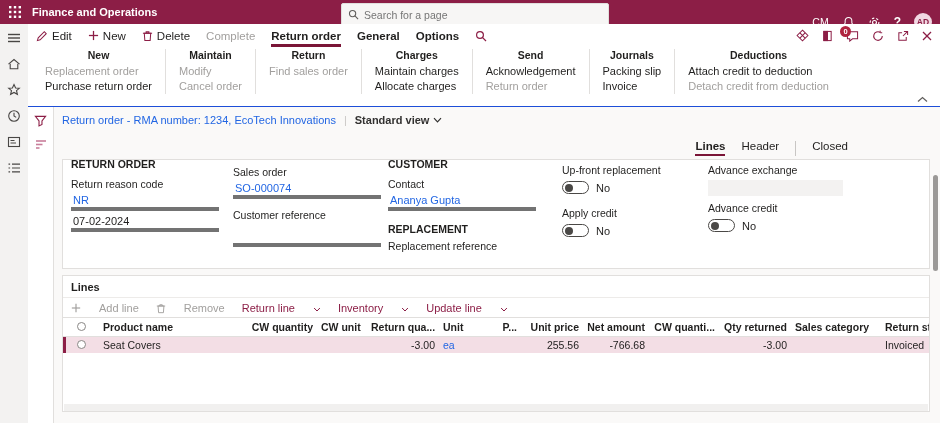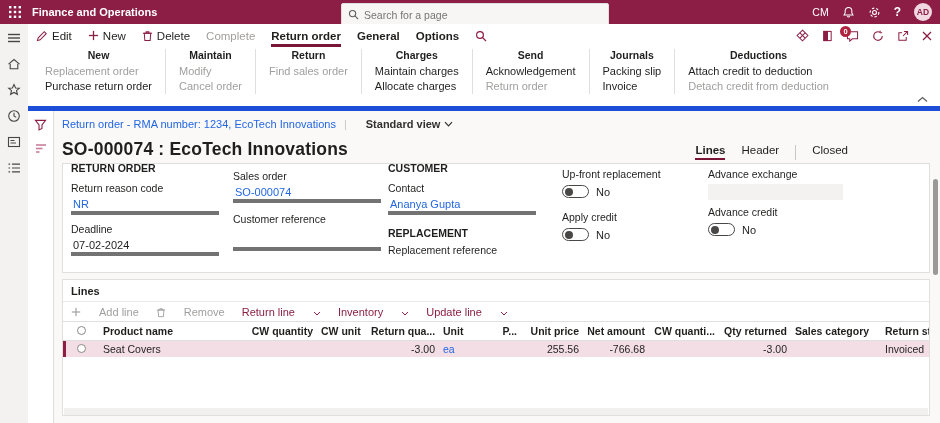--- a/index.html
+++ b/index.html
@@ -8,36 +8,36 @@
          font-family:"Liberation Sans", sans-serif; font-size:11px; color:#201F1E; }
 
   
   .topbar { height:24px; background:#8C1E46; display:flex; align-items:center; color:#fff; position:relative; }
   .waffle { width:30px; height:24px; display:flex; align-items:center; justify-content:center; cursor:pointer; }
   .app-title { font-weight:bold; font-size:11px; margin-left:2px; white-space:nowrap; }
   .searchbox { position:absolute; left:341px; top:3px; width:268px; height:23px; background:#F7F6F5;
                border:1px solid #E1DFDD; border-radius:2px; display:flex; align-items:center; padding:0 6px; gap:5px; }
   .searchbox input { border:none; background:transparent; outline:none; flex:1; font-size:10.5px; color:#323130;
                      font-family:"Liberation Sans", sans-serif; }
-  .topbar-right { position:absolute; right:8px; top:0; height:24px; display:flex; align-items:center; gap:13px; }
+  .topbar-right { position:absolute; right:8px; top:10px; height:24px; display:flex; align-items:center; gap:13px; }
   .tb-ic { color:#fff; display:flex; align-items:center; cursor:pointer; }
   .env-label { font-size:10.5px; }
   .help-glyph { font-size:12px; font-weight:bold; }
   .avatar { width:18px; height:18px; border-radius:50%; background:#F1D7E2; color:#8C1E46; font-size:8.5px;
             font-weight:bold; display:flex; align-items:center; justify-content:center; }
 
   
   .frame { display:flex; height:399px; }
   .left-rail { width:28px; background:#F3F2F1; display:flex; flex-direction:column; align-items:center;
                padding-top:6px; gap:10px; flex-shrink:0; }
   .rail-icon { width:16px; height:16px; color:#484644; display:flex; align-items:center; justify-content:center; cursor:pointer; }
   .main { flex:1; display:flex; flex-direction:column; min-width:0; }
 
   
-  .action-pane { background:#fff; border-bottom:5px solid #1d4ed8; position:relative; flex-shrink:0; }
+  .action-pane { background:#fff; border-bottom:1px solid #1d4ed8; position:relative; flex-shrink:0; }
   .ap-row { height:23px; display:flex; align-items:center; padding:0 8px; gap:16px; font-size:11.5px; }
   .ap-btn { display:flex; align-items:center; gap:4px; color:#201F1E; cursor:pointer; white-space:nowrap; }
   .ap-btn .ic { color:#8C1E46; display:flex; }
   .ap-btn.disabled, .ap-btn.disabled .ic { color:#A19F9D; }
   .ap-tab { font-weight:bold; height:23px; display:flex; align-items:center; border-bottom:3px solid transparent;
             padding-top:3px; cursor:pointer; white-space:nowrap; }
   .ap-tab.active { border-bottom-color:#7A1537; }
   .ap-search { color:#8C1E46; display:flex; cursor:pointer; }
   .ap-right-icons { margin-left:auto; display:flex; gap:13px; color:#8C1E46; align-items:center; }
   .ap-right-icons .ic { display:flex; cursor:pointer; position:relative; }
@@ -56,21 +56,21 @@
   
   .content { flex:1; display:flex; min-height:0; background:#FAF9F8; }
   .filter-rail { width:26px; background:#fff; border-right:1px solid #E1DFDD; display:flex; flex-direction:column;
                  align-items:center; padding-top:8px; gap:12px; flex-shrink:0; }
   .filter-rail .ic { display:flex; cursor:pointer; }
   .page { flex:1; padding:5px 10px 0 8px; position:relative; min-width:0; }
 
   .breadcrumb-row { display:flex; align-items:center; gap:8px; font-size:11px; height:16px; }
   .breadcrumb-link { color:#2266E3; cursor:pointer; white-space:nowrap; }
   .view-sep { color:#C8C6C4; }
-  .view-selector { font-weight:bold; display:flex; gap:4px; align-items:center; cursor:pointer; color:#323130;margin-left:11px; }
+  .view-selector { font-weight:bold; display:flex; gap:4px; align-items:center; cursor:pointer; color:#323130; }
   .chev { display:flex; color:#323130; }
 
   .title-row { display:flex; align-items:flex-end; margin-top:1px; height:27px; }
   .page-title { font-size:17.5px; font-weight:bold; letter-spacing:0.2px; white-space:nowrap; }
   .head-tabs { margin-left:auto; display:flex; align-items:center; gap:16px; font-size:11.5px; padding-right:82px; }
   .h-tab { cursor:pointer; padding-bottom:2px; border-bottom:2px solid transparent; }
   .h-tab.active { font-weight:bold; border-bottom-color:#7A1537; }
   .tab-divider { width:1px; height:15px; background:#C8C6C4; }
 
   
@@ -345,35 +345,33 @@
               <span>Standard view</span>
               <span class="chev">
                   <svg width="9" height="6" viewBox="0 0 9 6" fill="none" stroke="currentColor" stroke-width="1.2">
                     <path d="M1 1.2 4.5 4.8 8 1.2"></path>
                   </svg>
                 </span>
             </span>
           </div>
 
           <div class="title-row">
-            <span class="page-title">SO-000074 : EcoTech Innovations</span>
             <span class="head-tabs">
               <span class="h-tab active">Lines</span>
               <span class="h-tab">Header</span>
               <span class="tab-divider"></span>
               <span class="h-tab">Closed</span>
             </span>
           </div>
 
           <div class="form-card">
             <div class="fcol fcol1">
               <div class="sec-label clip">RETURN ORDER</div>
               <div class="f-label">Return reason code</div>
               <div class="f-value link">NR</div>
-              <div class="f-label">Deadline</div>
               <div class="f-value">07-02-2024</div>
             </div>
             <div class="fcol fcol2">
               <div class="f-label" style="margin-top:2px;">Sales order</div>
               <div class="f-value link">SO-000074</div>
               <div class="f-label" style="margin-top:10px;">Customer reference</div>
               <div class="f-value" style="margin-top:10px;"></div>
             </div>
             <div class="fcol fcol3">
               <div class="sec-label clip">CUSTOMER</div>

